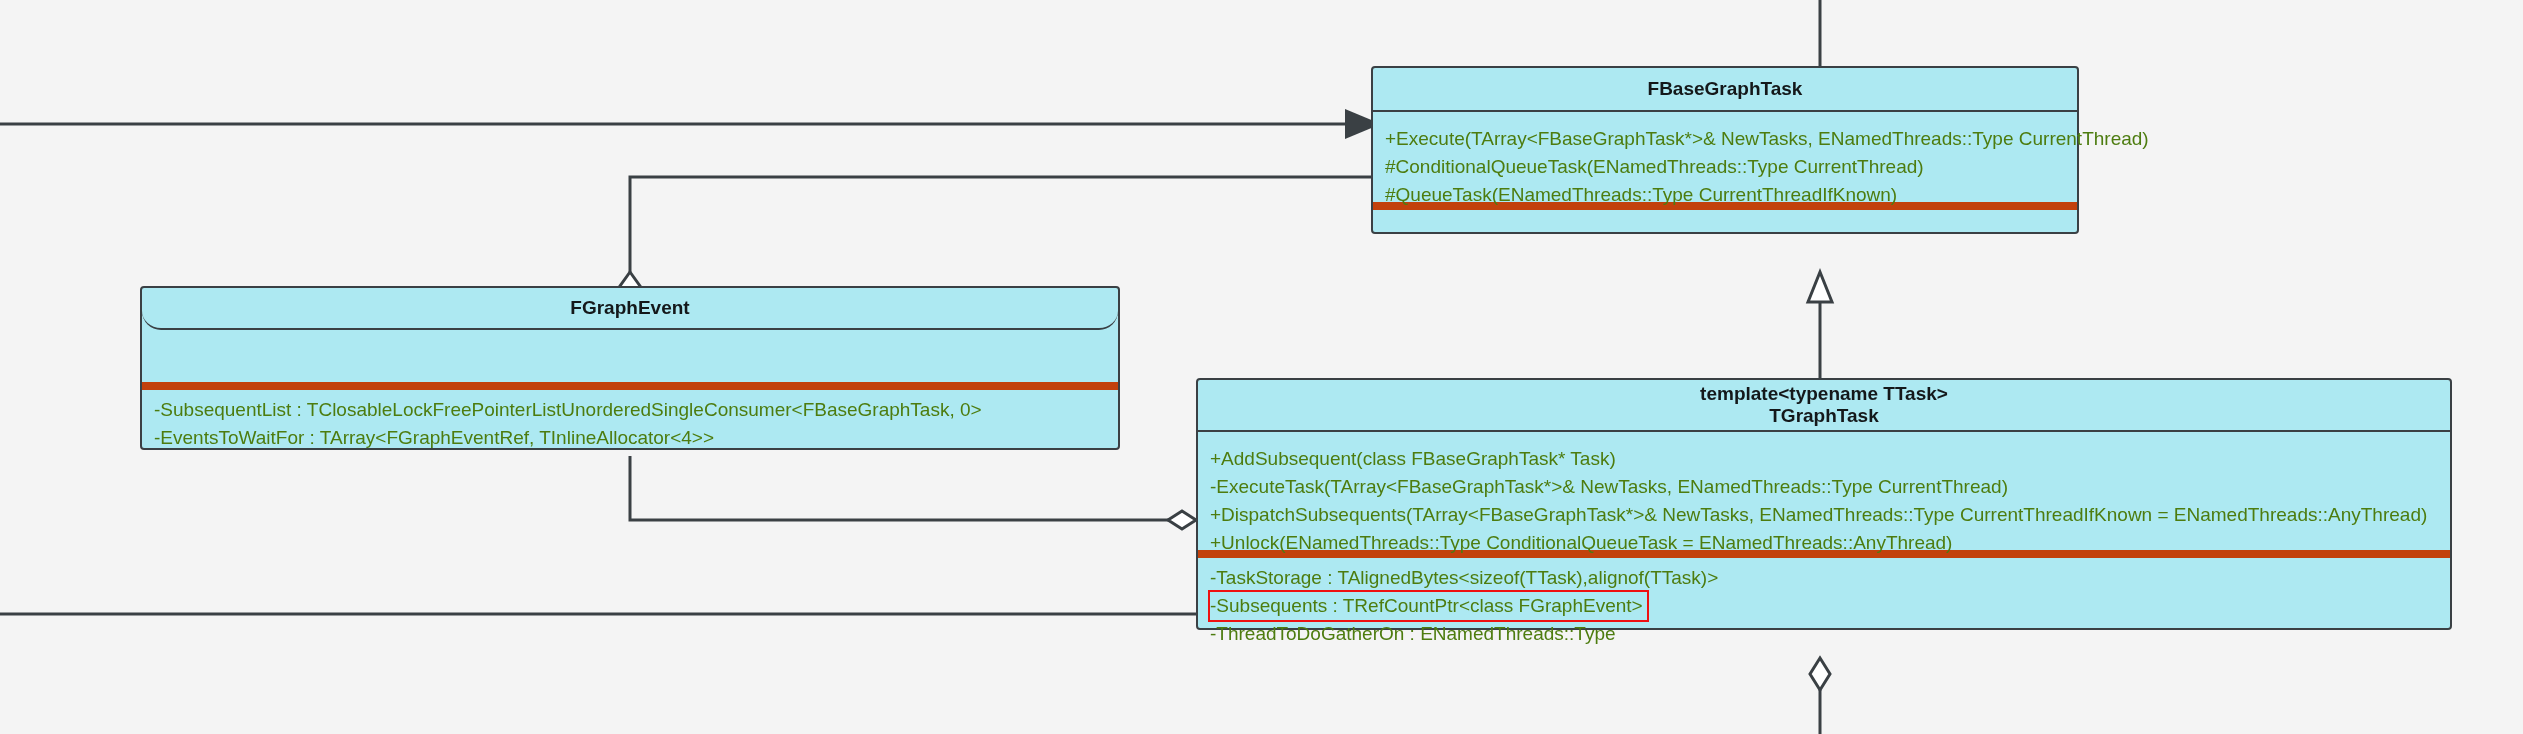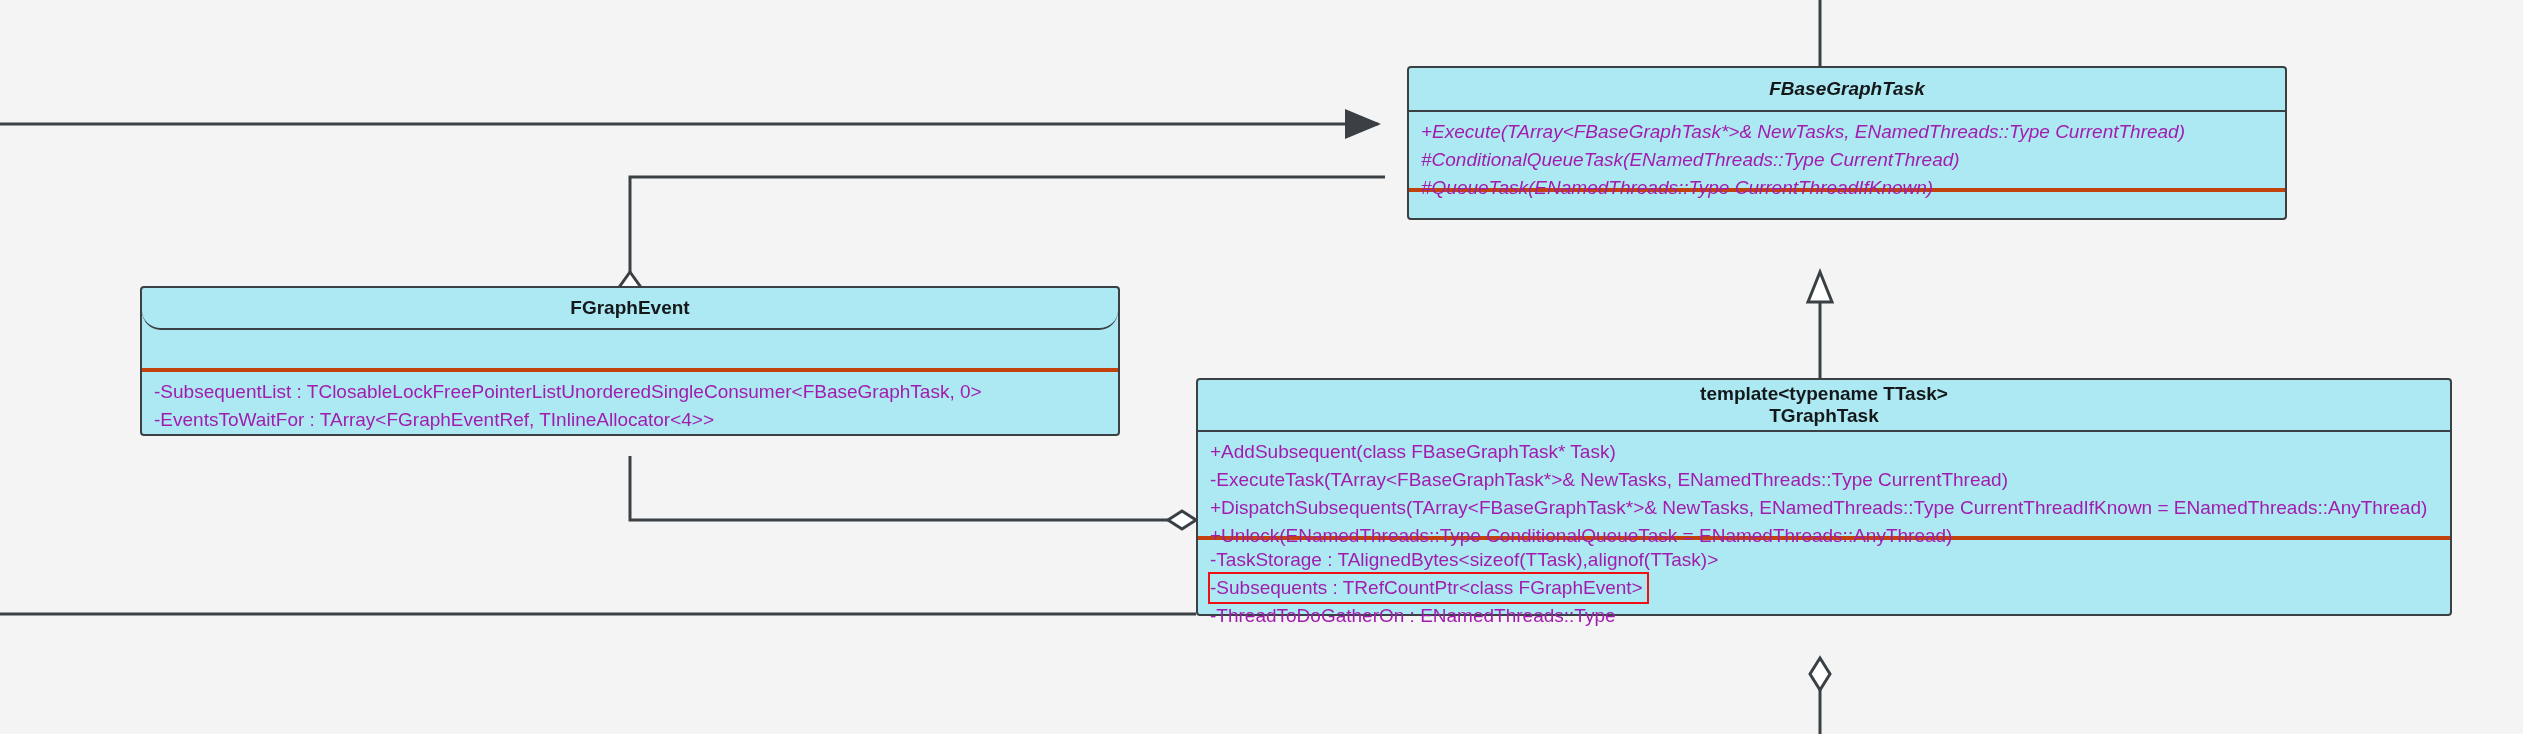--- a/index.html
+++ b/index.html
@@ -54,46 +54,47 @@
   .uml-stereotype {
     font-weight: bold;
     font-size: 19px;
   }
   .uml-title {
     font-weight: bold;
     font-size: 19px;
   }
   .uml-compartment {
     box-sizing: border-box;
-    color: #a21caf;
+    color: #4d7c0f;
     font-size: 19px;
     line-height: 1.48;
     padding: 6px 10px 6px 12px;
     white-space: nowrap;
     overflow: visible;
+    margin-top: 7px;
   }
   .uml-compartment + .uml-compartment {
-    border-top: 4px solid #c2410c;
+    border-top: 8px solid #c2410c;
   }
   .uml-compartment.empty {
     padding: 0;
   }
   .member {
     display: block;
     position: relative;
   }
   .member.highlighted {
     outline: 2px solid #ee1111;
     outline-offset: 0px;
     width: max-content;
     padding-right: 4px;
   }
 
   
-  #cls-fbasegraphtask { left: 1407px; top: 66px; width: 880px; font-style: italic; }
+  #cls-fbasegraphtask { left: 1371px; top: 66px; width: 708px; }
   #cls-fbasegraphtask .uml-name { height: 44px; }
   #cls-fbasegraphtask .c-ops { height: 76px; }
   #cls-fbasegraphtask .c-attrs { height: 30px; }
 
   #cls-fgraphevent { left: 140px; top: 286px; width: 980px; }
   #cls-fgraphevent .uml-name { height: 42px; border-radius: 19px; }
   #cls-fgraphevent .c-ops { height: 38px; }
   #cls-fgraphevent .c-attrs { height: 66px; }
 
   #cls-tgraphtask { left: 1196px; top: 378px; width: 1256px; }

